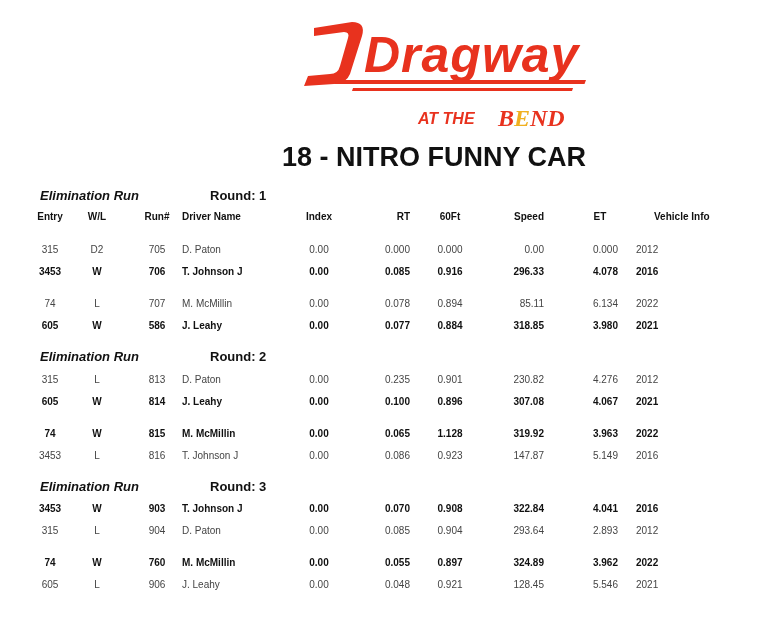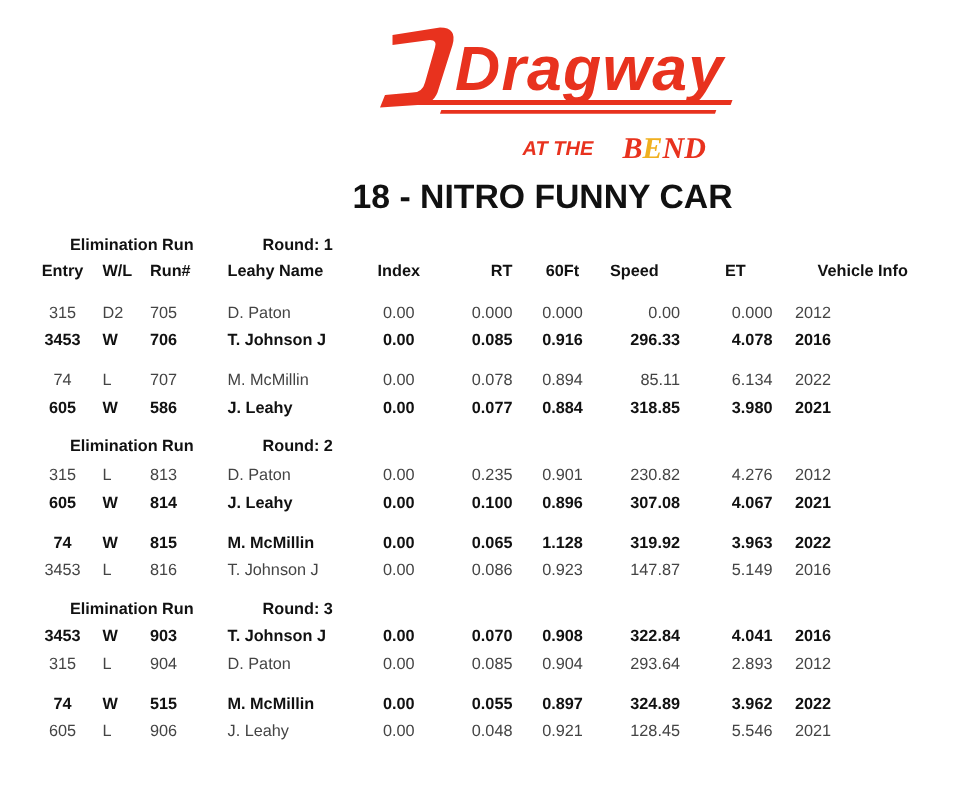--- a/index.html
+++ b/index.html
@@ -1,39 +1,39 @@
 <!DOCTYPE html>
 <html><head>
   <meta charset="utf-8">
   <style>
     html, body { margin: 0; padding: 0; background: #ffffff; }
     body { width: 768px; height: 644px; position: relative; overflow: hidden;
            font-family: "Liberation Sans", sans-serif; color: #222; }
     .logo { position: absolute; left: 300px; top: 14px; width: 320px; height: 120px; }
     .title { position: absolute; left: 12px; width: 768px; top: 142px; text-align: center;
              font-size: 27px; font-weight: bold; color: #111; padding-left: 76px; box-sizing: border-box; }
-    .row { position: absolute; left: 0; width: 676px; height: 18px; font-size: 13px; line-height: 18px; }
+    .row { position: absolute; left: 0; width: 676px; height: 18px; font-size: 10px; line-height: 18px; }
     .row.bold { font-weight: bold; color: #111; }
     .row.normal { color: #444; }
     .cell { position: absolute; top: 0; white-space: nowrap; }
     .c-entry { left: 30px; width: 40px; text-align: center; }
-    .c-wl { left: 82px; width: 30px; text-align: left; }
-    .c-run { left: 120px; width: 34px; }
+    .c-wl { left: 82px; width: 30px; text-align: center; }
+    .c-run { left: 140px; width: 34px; text-align: center; }
     .c-driver { left: 182px; }
     .c-index { left: 296px; width: 46px; text-align: center; }
     .c-rt { left: 366px; width: 44px; text-align: right; }
     .c-60 { left: 428px; width: 44px; text-align: center; }
     .c-speed { left: 488px; width: 56px; text-align: right; }
     .c-et { left: 578px; width: 40px; text-align: right; }
     .c-veh { left: 636px; }
     .hdr { font-weight: bold; color: #111; }
-    .hdr .c-speed { text-align: left; }
-    .hdr .c-et { text-align: left; left: 580px; }
+    .hdr .c-speed { text-align: right; }
+    .hdr .c-et { text-align: center; left: 580px; }
     .hdr .c-veh { left: 654px; }
-    .section-label { position: absolute; left: 56px; font-weight: bold; font-size: 13px; color: #111; }
+    .section-label { position: absolute; left: 40px; font-weight: bold; font-size: 13px; color: #111; font-style: italic; }
     .round-label { position: absolute; left: 210px; font-weight: bold; font-size: 13px; color: #111; }
   </style>
 </head>
 <body>
 
 <div class="logo">
   <svg width="320" height="120" viewBox="0 0 320 120">
 
     <path d="M14 14 L52 8 Q66 8 62 22 L50 60 Q46 70 34 70 L4 72 L8 62 L30 60 Q38 60 40 52 L48 24 Q50 18 44 18 L14 22 Z" fill="#e8321e"></path>
     <text x="64" y="58" font-family="Liberation Sans, sans-serif" font-size="50" font-weight="bold" font-style="italic" fill="#e8321e" letter-spacing="1">Dragway</text>
@@ -49,21 +49,21 @@
 
 <div class="title">18 - NITRO FUNNY CAR</div>
 
 <div class="section-label" style="top:188px">Elimination Run</div>
 <div class="round-label" style="top:188px">Round: 1</div>
 
 <div class="row hdr" style="top:208px">
   <span class="cell c-entry">Entry</span>
   <span class="cell c-wl">W/L</span>
   <span class="cell c-run">Run#</span>
-  <span class="cell c-driver">Leahy Name</span>
+  <span class="cell c-driver">Driver Name</span>
   <span class="cell c-index">Index</span>
   <span class="cell c-rt">RT</span>
   <span class="cell c-60">60Ft</span>
   <span class="cell c-speed">Speed</span>
   <span class="cell c-et">ET</span>
   <span class="cell c-veh">Vehicle Info</span>
 </div>
 
 <div id="rows-container">
     <div class="row normal" style="top: 241px;">
@@ -182,21 +182,21 @@
       <span class="cell c-index">0.00</span>
       <span class="cell c-rt">0.085</span>
       <span class="cell c-60">0.904</span>
       <span class="cell c-speed">293.64</span>
       <span class="cell c-et">2.893</span>
       <span class="cell c-veh">2012</span>
     </div>
     <div class="row bold" style="top: 554px;">
       <span class="cell c-entry">74</span>
       <span class="cell c-wl">W</span>
-      <span class="cell c-run">515</span>
+      <span class="cell c-run">760</span>
       <span class="cell c-driver">M. McMillin</span>
       <span class="cell c-index">0.00</span>
       <span class="cell c-rt">0.055</span>
       <span class="cell c-60">0.897</span>
       <span class="cell c-speed">324.89</span>
       <span class="cell c-et">3.962</span>
       <span class="cell c-veh">2022</span>
     </div>
     <div class="row normal" style="top: 576px;">
       <span class="cell c-entry">605</span>

